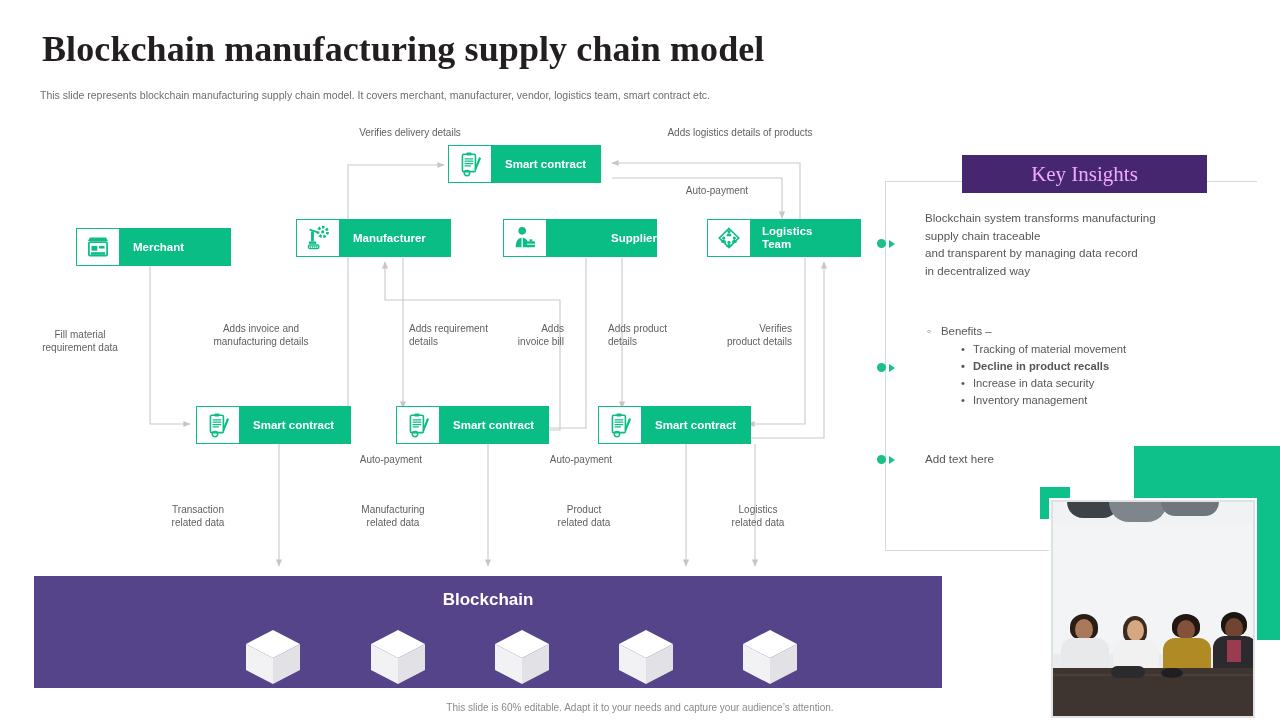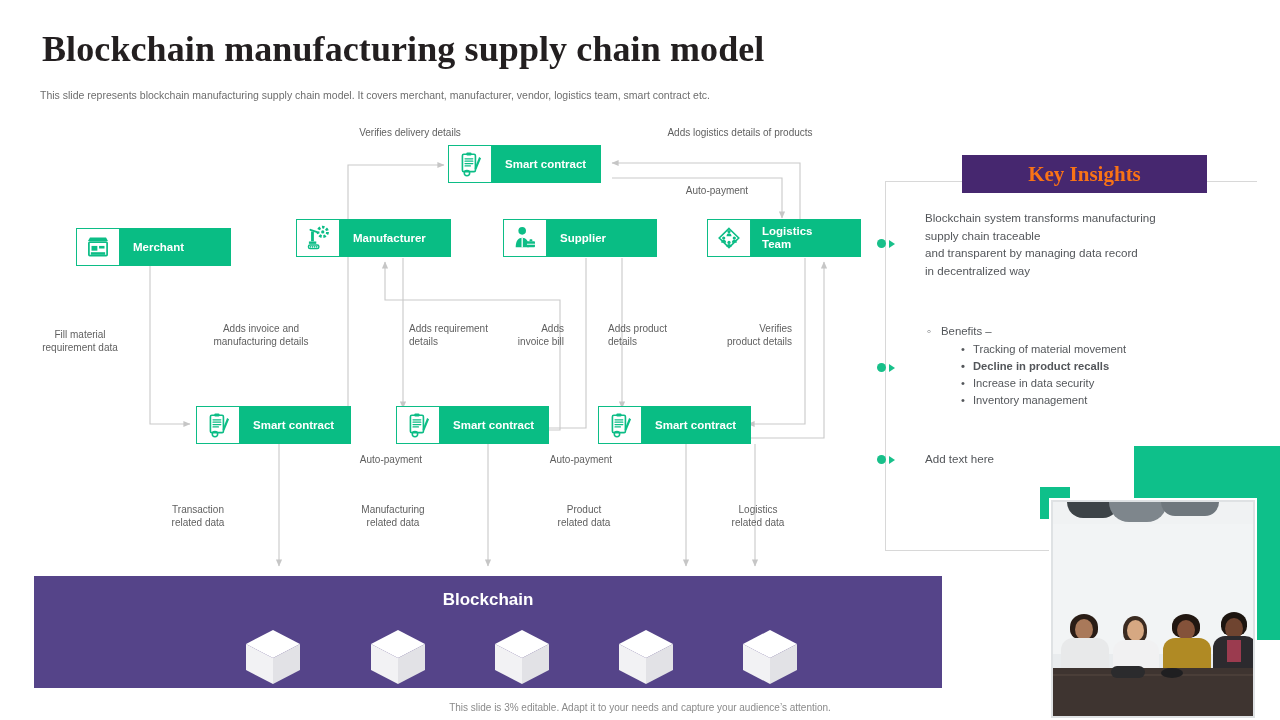--- a/index.html
+++ b/index.html
@@ -71,22 +71,22 @@
   
   .ki-frame{
     position:absolute;left:885px;top:181px;width:372px;height:370px;
     border:1px solid #d8d8d8;border-right:none;box-sizing:border-box;
   }
   .ki-header{
     position:absolute;left:962px;top:155px;width:245px;height:38px;
     background:#46276f;display:flex;align-items:center;justify-content:center;
   }
   .ki-header span{
-    color:#f97316;font-family:"Liberation Serif", serif;
-    font-size:21px;font-weight:700;
+    color:#f0abfc;font-family:"Liberation Serif", serif;
+    font-size:21px;font-weight:400;
   }
   .ki-body{position:absolute;left:885px;top:191px;width:395px;height:330px;}
   .bullet-marker{position:absolute;left:-8px;display:flex;align-items:center;gap:3px;}
   .bullet-marker .dot{width:9px;height:9px;border-radius:50%;background:#18c08a;}
   .bullet-marker .tri{
     width:0;height:0;border-left:6px solid #18c08a;
     border-top:4.5px solid transparent;border-bottom:4.5px solid transparent;
   }
   .ki-text{position:absolute;font-size:11.6px;color:#53565a;line-height:17.5px;white-space:pre-line;}
   .ki-sub{position:absolute;font-size:11.4px;color:#53565a;line-height:17.2px;}
@@ -227,21 +227,21 @@
     <div class="iconbox">
       <svg width="26" height="26" viewBox="0 0 24 24">
         <circle cx="9.4" cy="5.4" r="3.5" fill="#0cbd86"></circle>
         <path d="M3.4 20.6 C3.4 14.4 6 11.8 9.4 11.8 C12.8 11.8 15.4 14.4 15.4 20.6 Z" fill="#0cbd86"></path>
         <path d="M9.4 11.8 L9.4 20.6" stroke="#ffffff" stroke-width="1.2"></path>
         <rect x="13.8" y="15" width="7.4" height="5.6" rx="0.7" fill="#0cbd86"></rect>
         <rect x="16.2" y="13.2" width="2.6" height="1.9" rx="0.6" fill="#0cbd86"></rect>
         <rect x="13.8" y="17.3" width="7.4" height="0.9" fill="#ffffff"></rect>
       </svg>
     </div>
-    <div class="bar" style="width:111px;">
+    <div class="bar" style="width:111px;justify-content:flex-end;">
       <span>Supplier</span>
     </div>
   </div>
 
   <div class="node" style="left:707px;top:219px;">
     <div class="iconbox">
       <svg width="26" height="26" viewBox="0 0 24 24">
         <path d="M12 3.2 L21 12 L12 20.8 L3 12 Z" fill="none" stroke="#0cbd86" stroke-width="1.5"></path>
         <g fill="#0cbd86">
           <circle cx="12" cy="6.1" r="1.5"></circle>
@@ -380,21 +380,21 @@
       <div class="cube" style="left:705px;">
         <svg width="62" height="58" viewBox="0 0 62 58">
           <path d="M31 2 L58 16 L31 30 L4 16 Z" fill="#ffffff"></path>
           <path d="M4 16 L31 30 L31 56 L4 42 Z" fill="#f2f2f4"></path>
           <path d="M58 16 L31 30 L31 56 L58 42 Z" fill="#e2e2e6"></path>
         </svg>
       </div>
     </div>
   </div>
 
-  <div class="footnote">This slide is 3% editable. Adapt it to your needs and capture your audience’s attention.</div>
+  <div class="footnote">This slide is 60% editable. Adapt it to your needs and capture your audience’s attention.</div>
 
   <div class="ki-frame"></div>
   <div class="ki-header">
     <span>Key Insights</span>
   </div>
 
   <div class="ki-body">
     <div class="bullet-marker" style="top:48px;">
       <div class="dot"></div>
       <div class="tri"></div>

